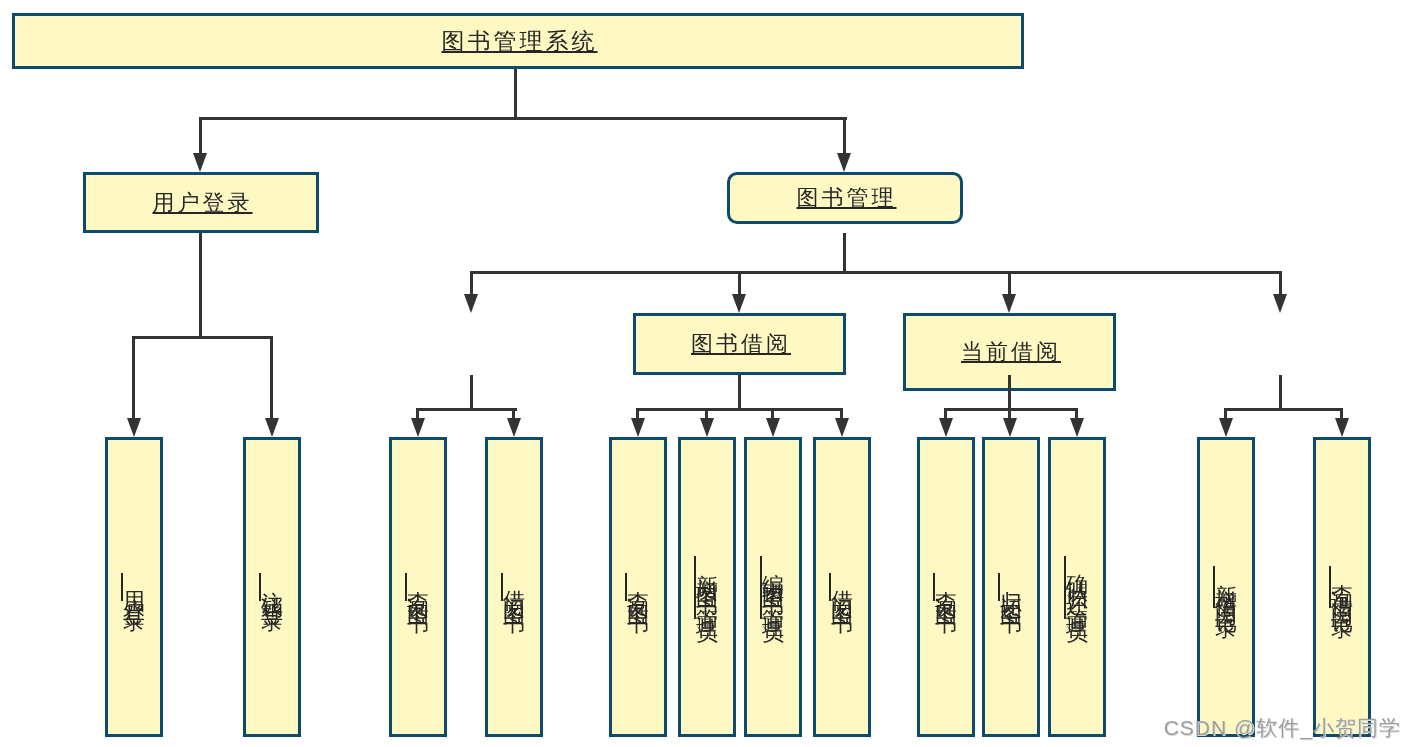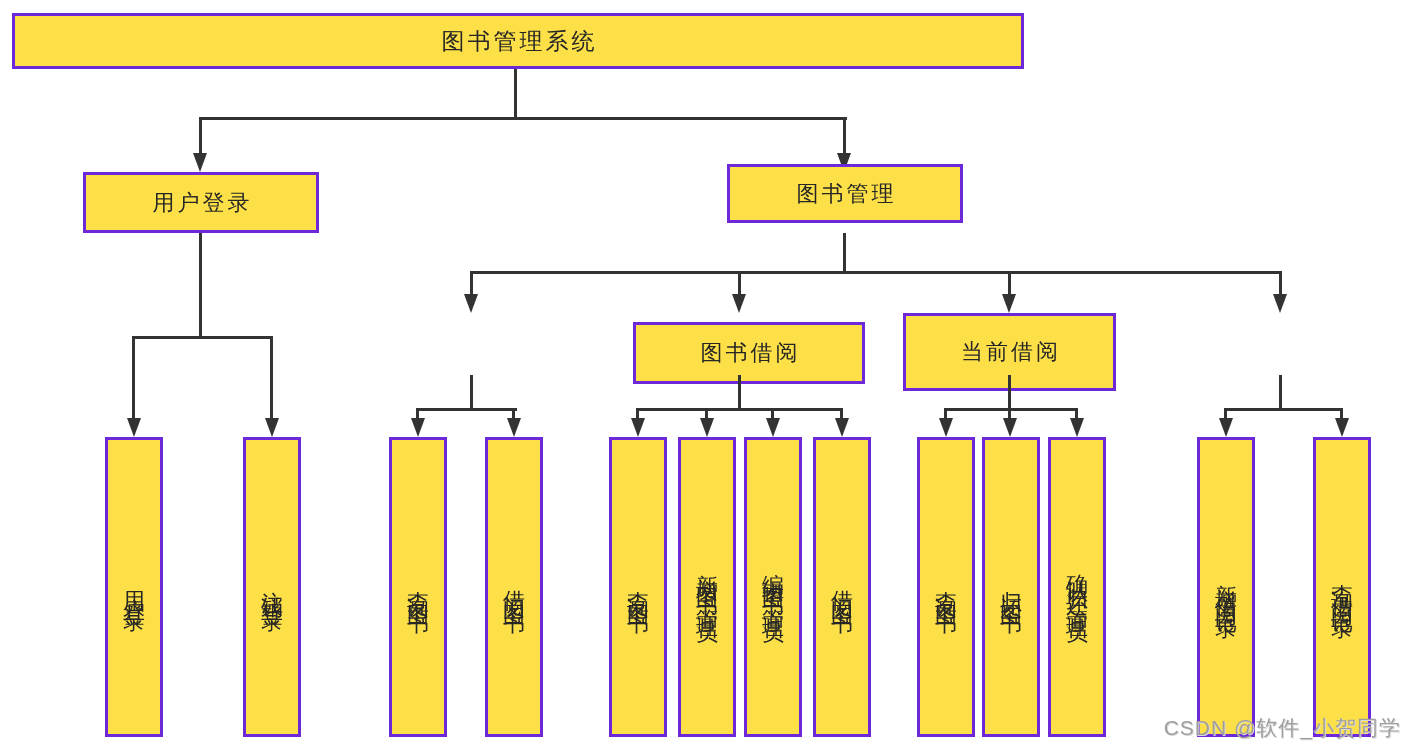--- a/index.html
+++ b/index.html
@@ -6,26 +6,27 @@
   .canvas{
     position:relative;
     width:1405px;height:747px;
     background:#ffffff;
     font-family:"Liberation Sans", sans-serif;
     overflow:hidden;
   }
   .node{
     position:absolute;
     box-sizing:border-box;
-    border:3px solid #6d28d9;
-    background:#fde047;
+    border:3px solid #0c4a6e;
+    background:#fef9c3;
     color:#262626;
     display:flex;
     align-items:center;
     justify-content:center;
+    text-decoration:underline;
   }
   .node.h{
     font-size:22px;
     letter-spacing:3px;
     text-indent:3px;
   }
   .node.root{font-size:23px;}
   .node.leaf{
     writing-mode:vertical-rl;
     text-orientation:mixed;
@@ -62,41 +63,41 @@
   <div class="node h root" style="left:12px;top:13px;width:1012px;height:56px;">图书管理系统</div>
 
   <div class="vline" style="left:514px;top:69px;height:50px;"></div>
   <div class="hline" style="left:199px;top:117px;width:648px;"></div>
   <div class="vline" style="left:199px;top:117px;height:37px;"></div>
   <div class="arrow" style="left:193px;top:153px;"></div>
   <div class="vline" style="left:843px;top:117px;height:37px;"></div>
   <div class="arrow" style="left:837px;top:153px;"></div>
 
   <div class="node h" style="left:83px;top:172px;width:236px;height:61px;">用户登录</div>
-  <div class="node h" style="left:727px;top:164px;width:236px;height:59px;">图书管理</div>
+  <div class="node h" style="left:727px;top:172px;width:236px;height:52px;border-radius:10px;">图书管理</div>
 
   <div class="vline" style="left:199px;top:233px;height:106px;"></div>
   <div class="hline" style="left:132px;top:336px;width:141px;"></div>
   <div class="vline" style="left:132px;top:336px;height:84px;"></div>
   <div class="arrow" style="left:127px;top:418px;"></div>
   <div class="vline" style="left:270px;top:336px;height:84px;"></div>
   <div class="arrow" style="left:265px;top:418px;"></div>
 
   <div class="vline" style="left:843px;top:233px;height:40px;"></div>
   <div class="hline" style="left:470px;top:271px;width:812px;"></div>
   <div class="vline" style="left:470px;top:271px;height:24px;"></div>
   <div class="arrow" style="left:464px;top:294px;"></div>
   <div class="vline" style="left:738px;top:271px;height:24px;"></div>
   <div class="arrow" style="left:732px;top:294px;"></div>
   <div class="vline" style="left:1008px;top:271px;height:24px;"></div>
   <div class="arrow" style="left:1002px;top:294px;"></div>
   <div class="vline" style="left:1279px;top:271px;height:24px;"></div>
   <div class="arrow" style="left:1273px;top:294px;"></div>
 
-  <div class="node h" style="left:633px;top:313px;width:232px;height:62px;margin-top:9px;">图书借阅</div>
+  <div class="node h" style="left:633px;top:313px;width:213px;height:62px;">图书借阅</div>
   <div class="node h" style="left:903px;top:313px;width:213px;height:78px;">当前借阅</div>
 
   <div class="vline" style="left:470px;top:375px;height:36px;"></div>
   <div class="hline" style="left:416px;top:408px;width:101px;"></div>
   <div class="vline" style="left:416px;top:408px;height:12px;"></div>
   <div class="arrow" style="left:411px;top:418px;"></div>
   <div class="vline" style="left:512px;top:408px;height:12px;"></div>
   <div class="arrow" style="left:507px;top:418px;"></div>
 
   <div class="vline" style="left:738px;top:375px;height:36px;"></div>

